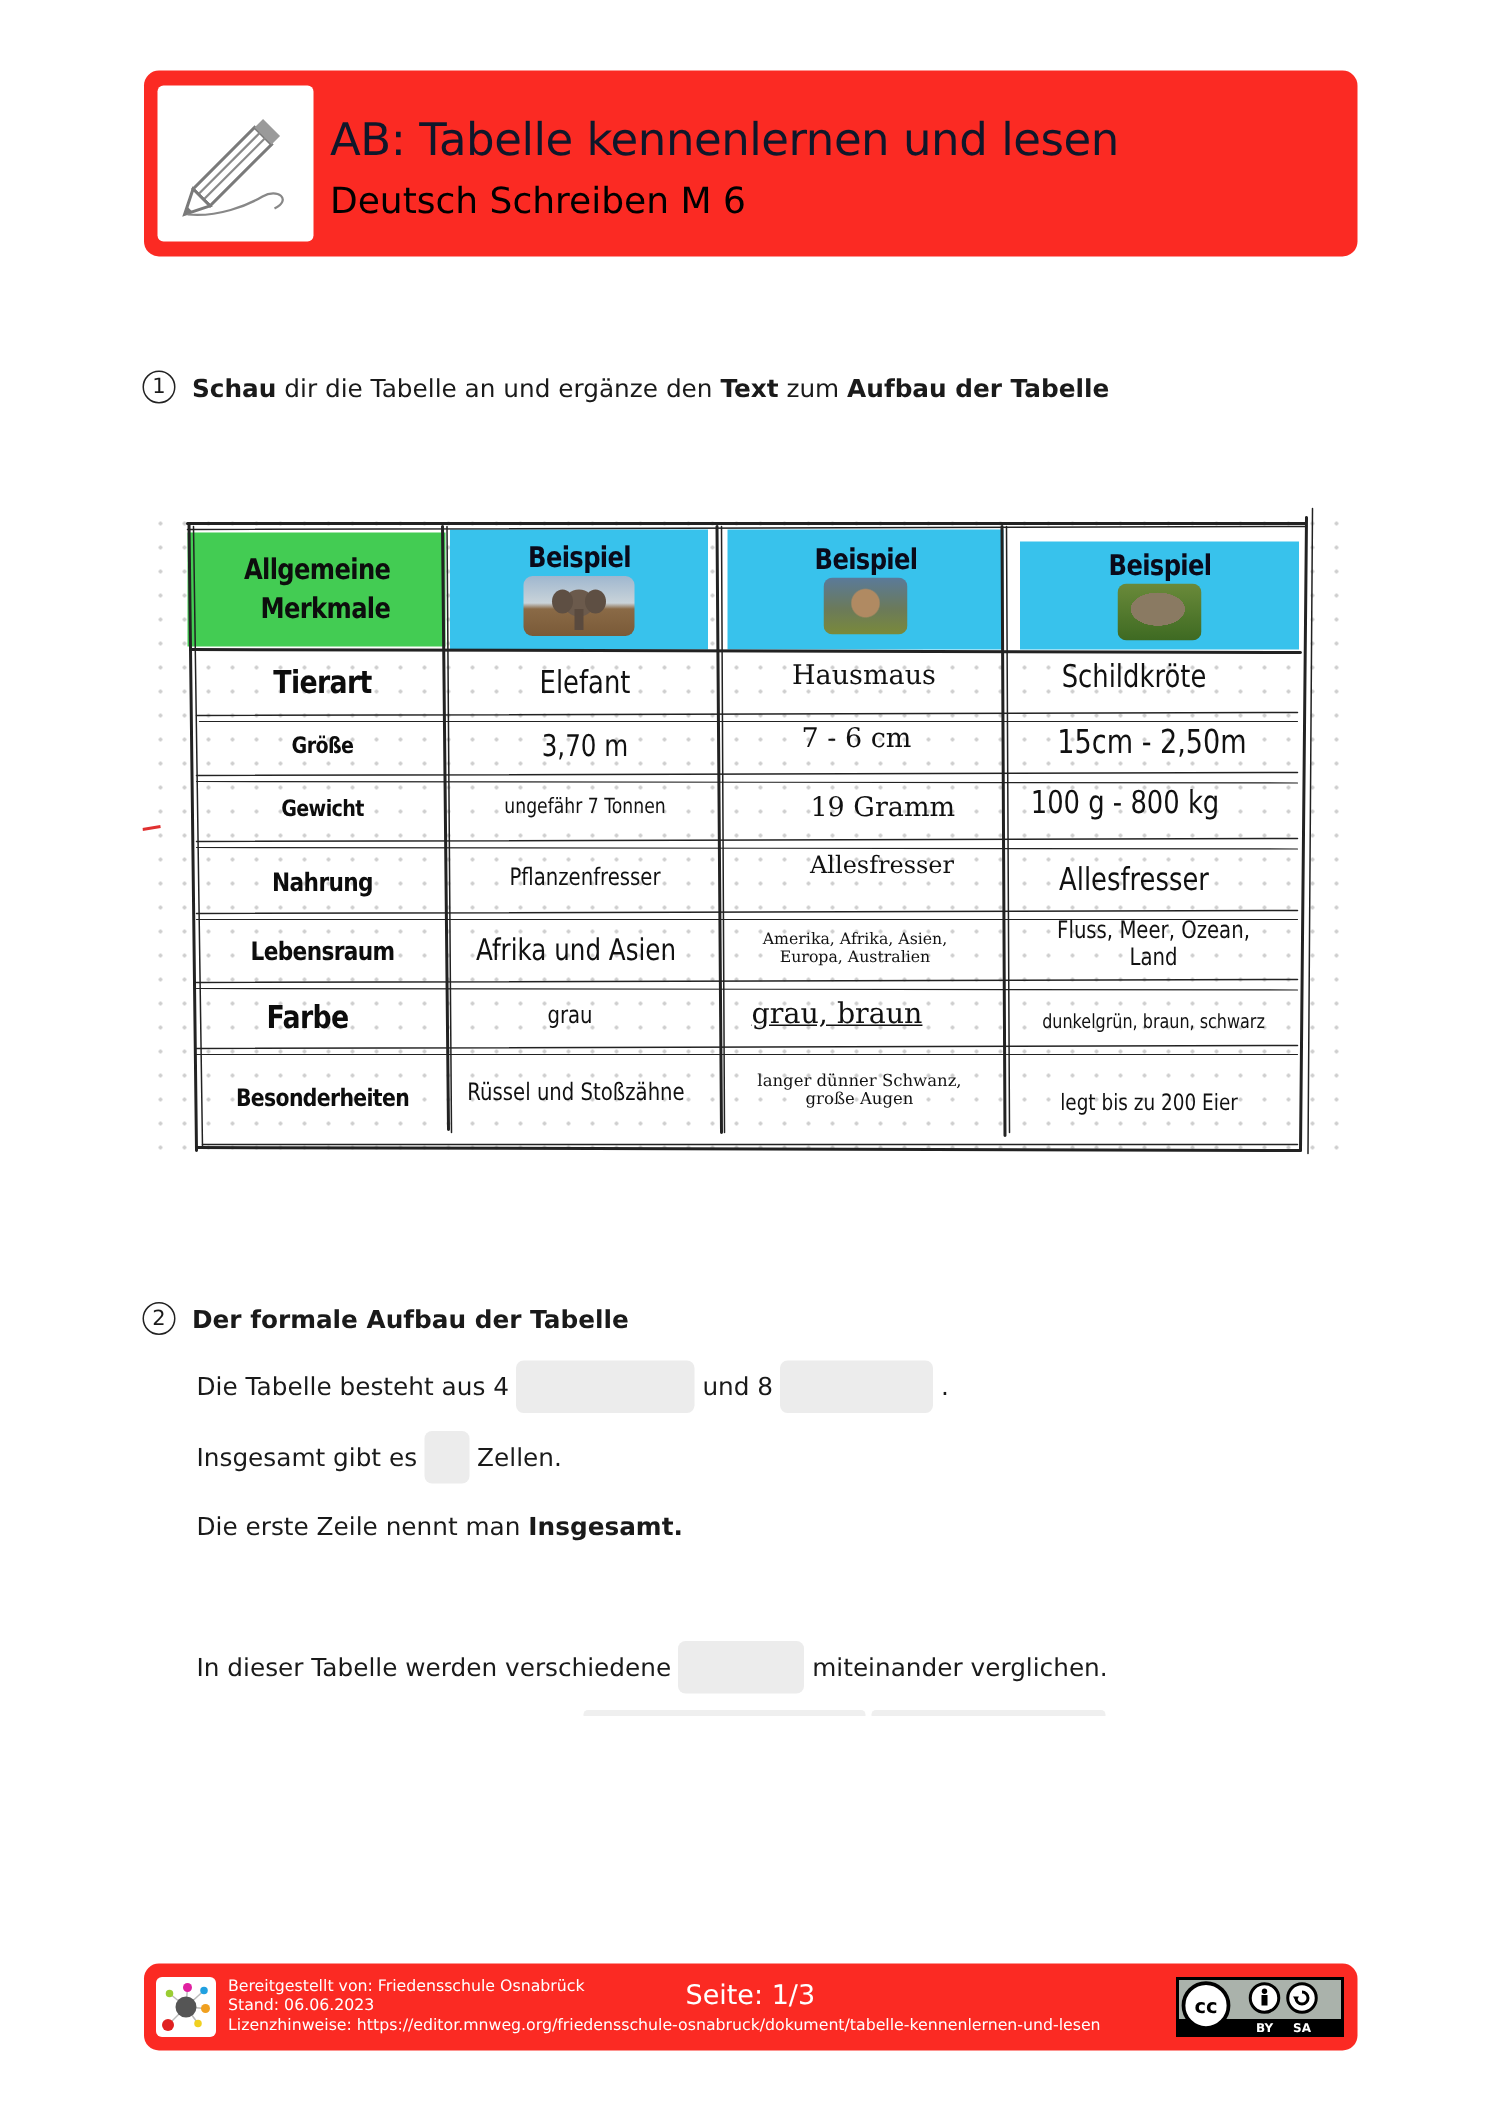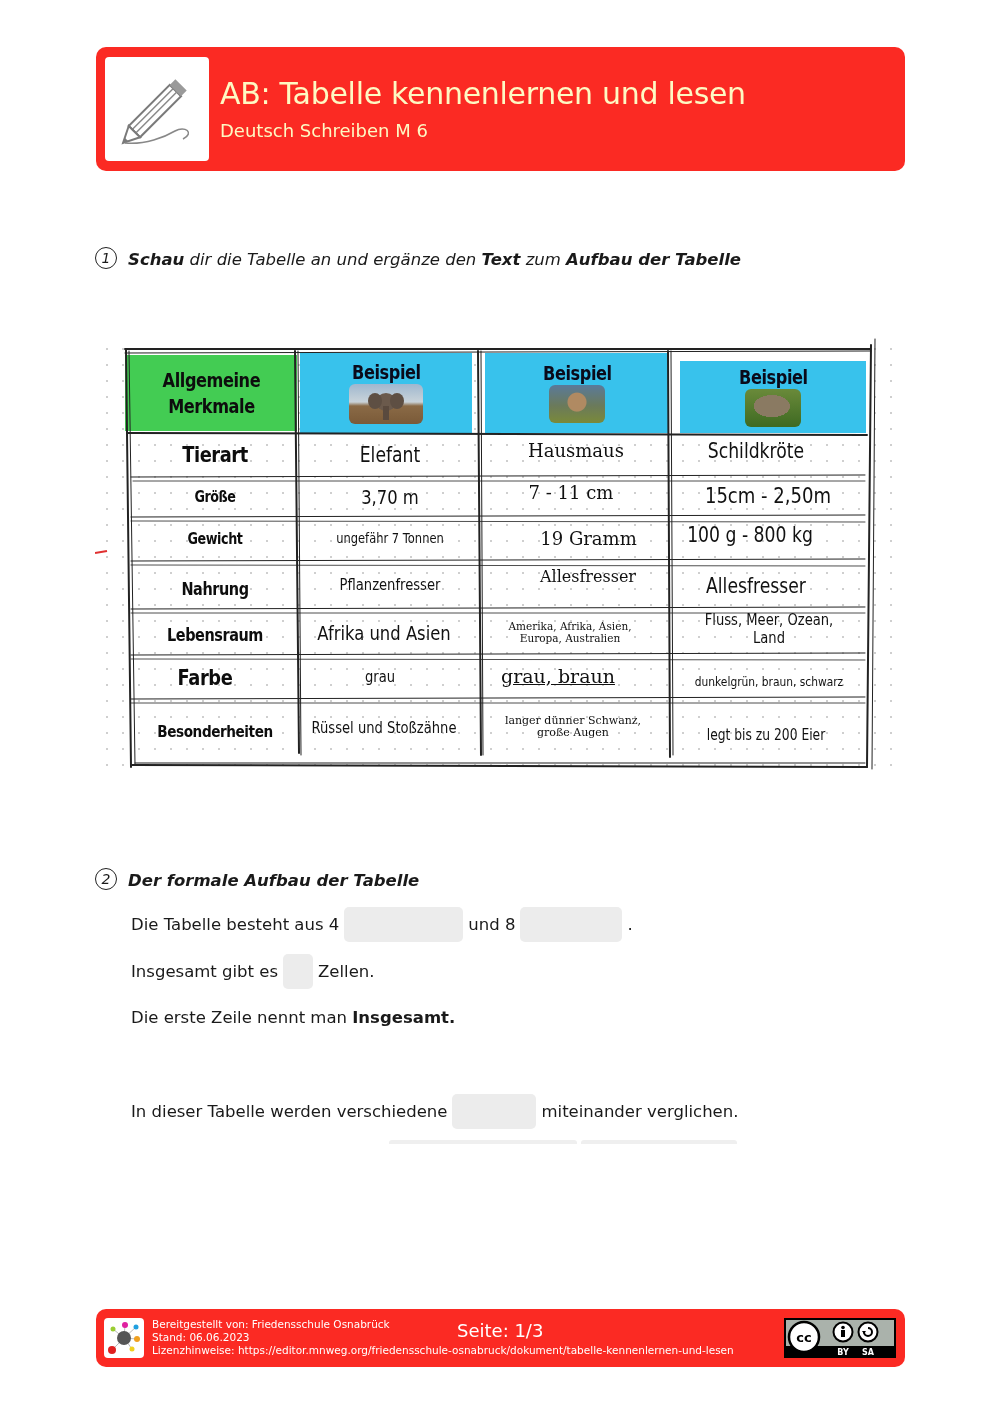--- a/index.html
+++ b/index.html
@@ -9,50 +9,50 @@
   
   .header {
     position: absolute; left: 96px; top: 47px; width: 809px; height: 124px;
     background: #fb2a23; border-radius: 10px;
   }
   .header-logo {
     position: absolute; left: 9px; top: 10px; width: 104px; height: 104px;
     background: #ffffff; border-radius: 4px;
   }
   .header-title {
-    position: absolute; left: 124px; top: 29px; font-size: 30px; color: #fef9c3;
+    position: absolute; left: 124px; top: 29px; font-size: 30px; color: #0f172a;
     font-family: "DejaVu Sans", sans-serif; font-weight: normal; letter-spacing: -0.3px; white-space: nowrap;
   }
   .header-subtitle {
-    position: absolute; left: 124px; top: 73px; font-size: 18px; color: #fef9c3; white-space: nowrap;
-  }
-
-  
-  .task { position: absolute; left: 95px; font-size: 16.5px; white-space: nowrap; font-style: italic; }
+    position: absolute; left: 124px; top: 73px; font-size: 24px; color: #000000; white-space: nowrap;
+  }
+
+  
+  .task { position: absolute; left: 95px; font-size: 16.5px; white-space: nowrap; }
   .task-num {
     display: inline-block; width: 22px; height: 22px; border: 1.3px solid #222; border-radius: 50%;
     text-align: center; line-height: 20px; font-size: 14px; margin-right: 11px; vertical-align: middle;
     position: relative; top: -2px;
   }
   .task b { font-weight: bold; }
 
   
   .sketch {
     position: absolute; left: 95px; top: 335px; width: 810px; height: 440px;
     background-color: #ffffff;
     background-image: radial-gradient(circle, #cfcfcf 1.1px, transparent 1.3px);
     background-size: 16px 16px;
     background-position: 4px 6px;
   }
   .sk-svg { position: absolute; left: 0; top: 0; width: 810px; height: 440px; pointer-events: none; }
   .cell {
     position: absolute; display: flex; align-items: center; justify-content: center; text-align: center;
     line-height: 1.1;
   }
-  .hdr-green { background: #43cc53; }
+  .hdr-green { background: #43cc53; text-align: right; }
   .hdr-blue { background: #38c2ec; }
   .lbl { font-family: "DejaVu Sans", sans-serif; font-weight: bold; color: #0d0d0d; letter-spacing: -0.5px; transform: scaleX(0.85); }
   .val-hand { font-family: "DejaVu Sans", sans-serif; font-weight: normal; color: #111; transform: scaleX(0.82); }
   .val-serif { font-family: "DejaVu Serif", serif; color: #111; }
   .beispiel { font-weight: bold; font-size: 19px; color: #0a0a1a; letter-spacing: -0.5px; transform: scaleX(0.85); display:block; }
   .photo { display: block; width: 74px; height: 40px; border-radius: 6px; margin: 2px auto 0; }
 
   
   .line { position: absolute; left: 131px; font-size: 16.5px; white-space: nowrap; display: flex; align-items: center; }
   .blank { display: inline-block; background: #ececec; border-radius: 5px; height: 35px; margin: 0 5px; }
@@ -172,21 +172,21 @@
 
   <div class="cell val-hand" style="left:206px;top:100px;width:178px;height:42px;font-size:21px;">Elefant</div>
   <div class="cell val-hand" style="left:206px;top:142px;width:178px;height:40px;font-size:20px;">3,70 m</div>
   <div class="cell val-hand" style="left:206px;top:182px;width:178px;height:44px;font-size:14px;">ungefähr 7 Tonnen</div>
   <div class="cell val-hand" style="left:206px;top:228px;width:178px;height:44px;font-size:16px;">Pflanzenfresser</div>
   <div class="cell val-hand" style="left:200px;top:276px;width:178px;height:44px;font-size:20px;">Afrika und Asien</div>
   <div class="cell val-hand" style="left:196px;top:322px;width:178px;height:40px;font-size:16px;">grau</div>
   <div class="cell val-hand" style="left:200px;top:370px;width:178px;height:46px;font-size:16px;">Rüssel und Stoßzähne</div>
 
   <div class="cell val-serif" style="left:388px;top:96px;width:186px;height:40px;font-size:18px;">Hausmaus</div>
-  <div class="cell val-serif" style="left:388px;top:138px;width:176px;height:40px;font-size:18px;">7 - 11 cm</div>
+  <div class="cell val-serif" style="left:388px;top:138px;width:176px;height:40px;font-size:18px;">7 - 6 cm</div>
   <div class="cell val-serif" style="left:388px;top:182px;width:168px;height:44px;font-size:18px;padding-left:43px;">19 Gramm</div>
   <div class="cell val-serif" style="left:400px;top:224px;width:186px;height:36px;font-size:16px;">Allesfresser</div>
   <div class="cell val-serif" style="left:400px;top:276px;width:150px;height:44px;font-size:10.5px;">Amerika, Afrika, Asien, Europa, Australien</div>
   <div class="cell val-serif" style="left:388px;top:322px;width:150px;height:38px;font-size:19px;text-decoration:underline;">grau, braun</div>
   <div class="cell val-serif" style="left:398px;top:370px;width:160px;height:44px;font-size:11px;">langer dünner Schwanz, große Augen</div>
 
   <div class="cell val-hand" style="left:578px;top:96px;width:166px;height:42px;font-size:21px;">Schildkröte</div>
   <div class="cell val-hand" style="left:578px;top:140px;width:190px;height:42px;font-size:22px;">15cm - 2,50m</div>
   <div class="cell val-hand" style="left:570px;top:180px;width:170px;height:42px;font-size:21px;">100 g - 800 kg</div>
   <div class="cell val-hand" style="left:578px;top:230px;width:166px;height:44px;font-size:21px;">Allesfresser</div>

